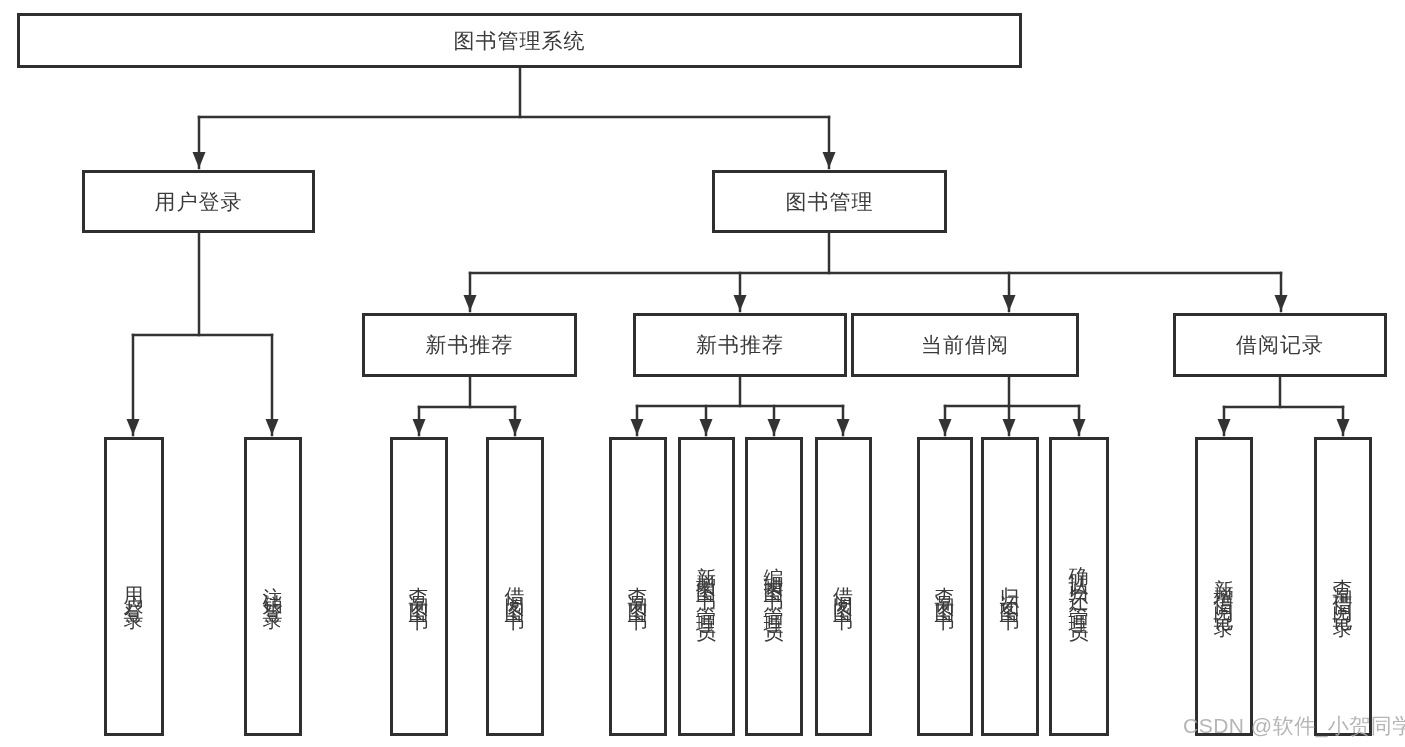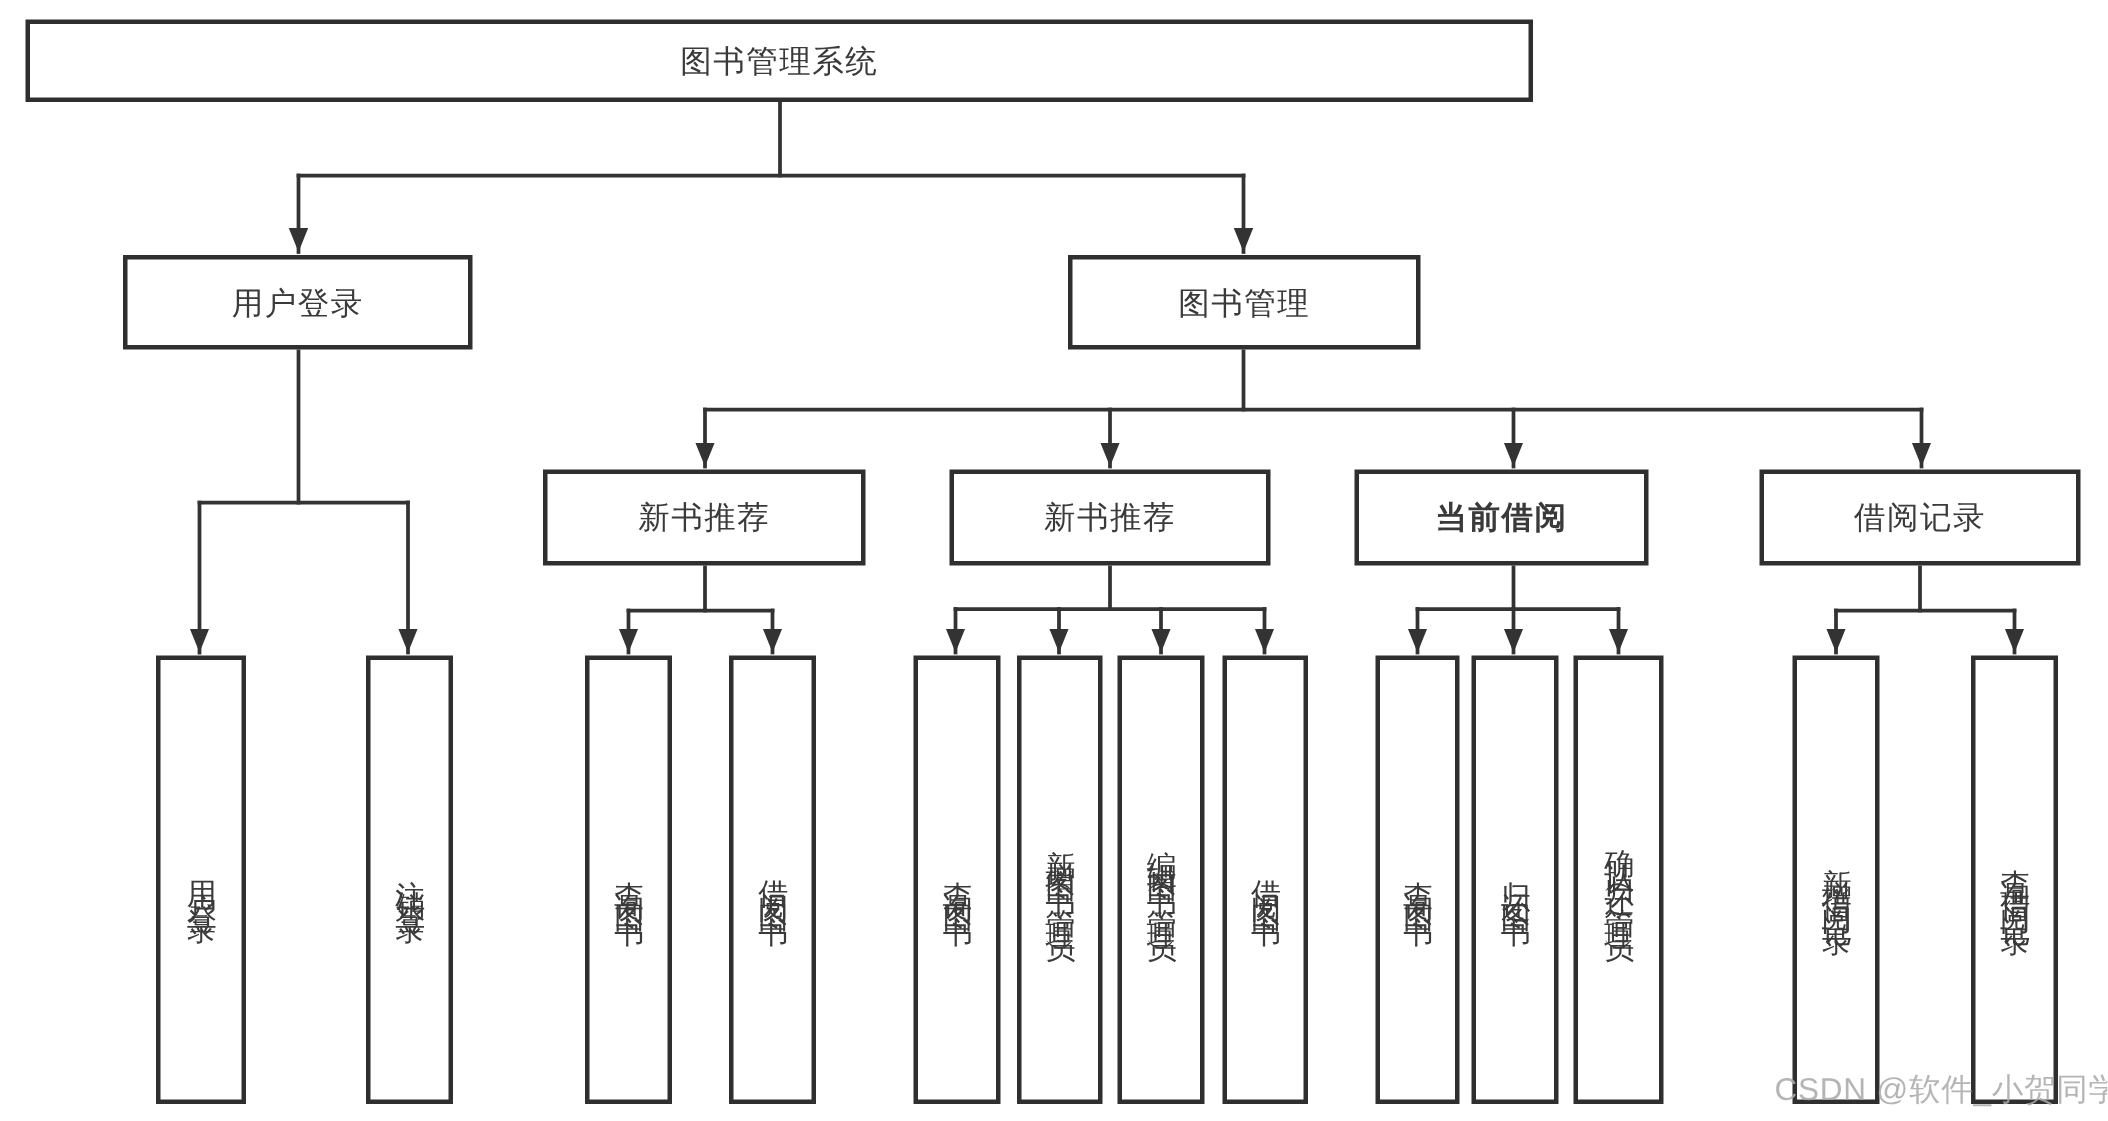--- a/index.html
+++ b/index.html
@@ -111,21 +111,21 @@
     </g>
   </svg>
 
   <div class="node" style="left:17px; top:13px; width:1005px; height:55px;">图书管理系统</div>
 
   <div class="node" style="left:82px; top:170px; width:233px; height:63px;">用户登录</div>
   <div class="node" style="left:712px; top:170px; width:235px; height:63px;">图书管理</div>
 
   <div class="node" style="left:362px; top:313px; width:215px; height:64px;">新书推荐</div>
   <div class="node" style="left:633px; top:313px; width:214px; height:64px;">新书推荐</div>
-  <div class="node" style="left:903px; top:313px; width:196px; height:64px;font-weight:bold;">当前借阅</div>
+  <div class="node" style="left:851px; top:313px; width:228px; height:64px;">当前借阅</div>
   <div class="node" style="left:1173px; top:313px; width:214px; height:64px;">借阅记录</div>
 
   <div class="node leaf" style="left:104px; top:437px; width:60px; height:299px;">用户登录</div>
   <div class="node leaf" style="left:244px; top:437px; width:58px; height:299px;">注销登录</div>
 
   <div class="node leaf" style="left:390px; top:437px; width:58px; height:299px;">查询图书</div>
   <div class="node leaf" style="left:486px; top:437px; width:58px; height:299px;">借阅图书</div>
 
   <div class="node leaf" style="left:609px; top:437px; width:58px; height:299px;">查询图书</div>
   <div class="node leaf" style="left:678px; top:437px; width:57px; height:299px;">新增图书（管理员）</div>

